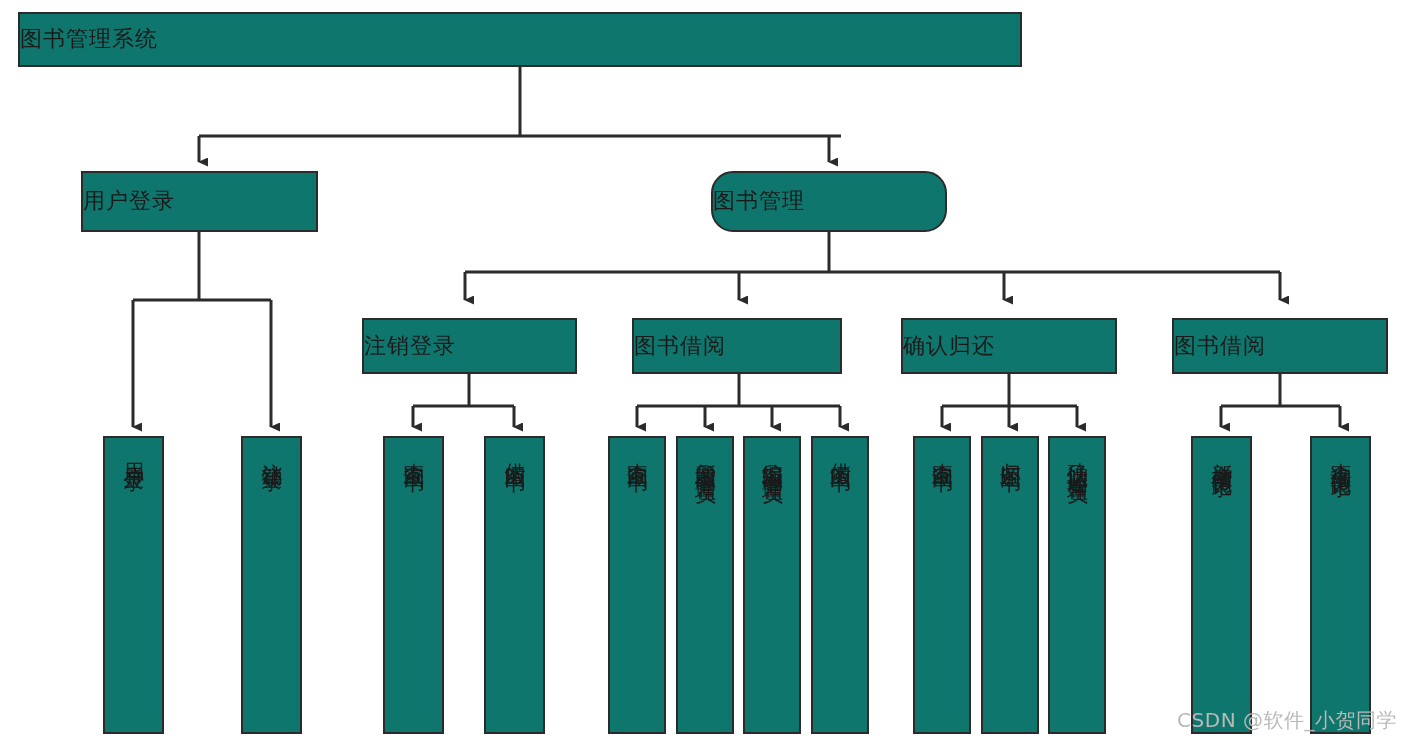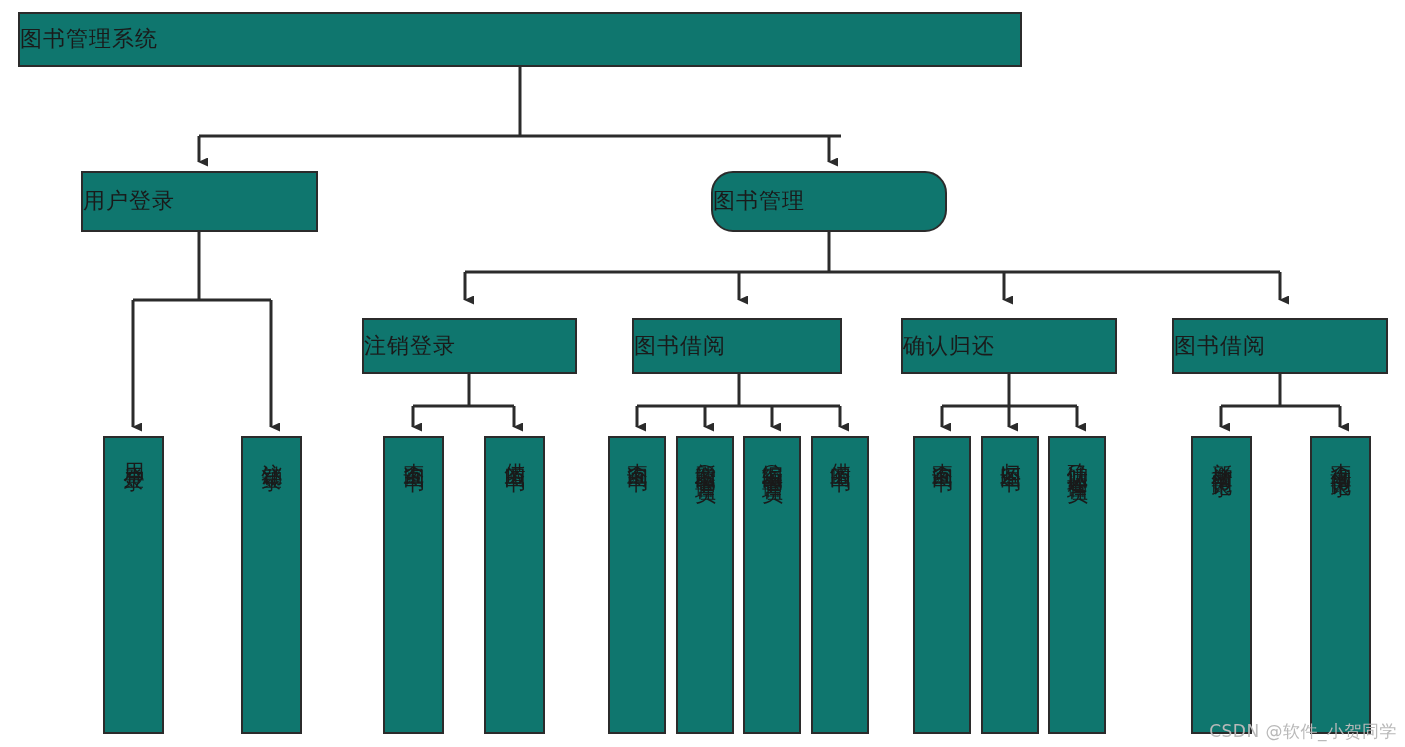--- a/index.html
+++ b/index.html
@@ -55,22 +55,22 @@
     writing-mode: vertical-rl;
     text-orientation: upright;
     white-space: nowrap;
   }
   .node .label {
     white-space: nowrap;
   }
   #watermark {
     position: absolute;
     right: 8px;
-    bottom: 4px;
-    font-size: 17px;
+    bottom: 13px;
+    font-size: 20px;
     color: #b9b9b9;
     letter-spacing: 0.5px;
     z-index: 5;
     white-space: nowrap;
   }
 </style>
 </head>
 <body>
 
 <div id="canvas">

